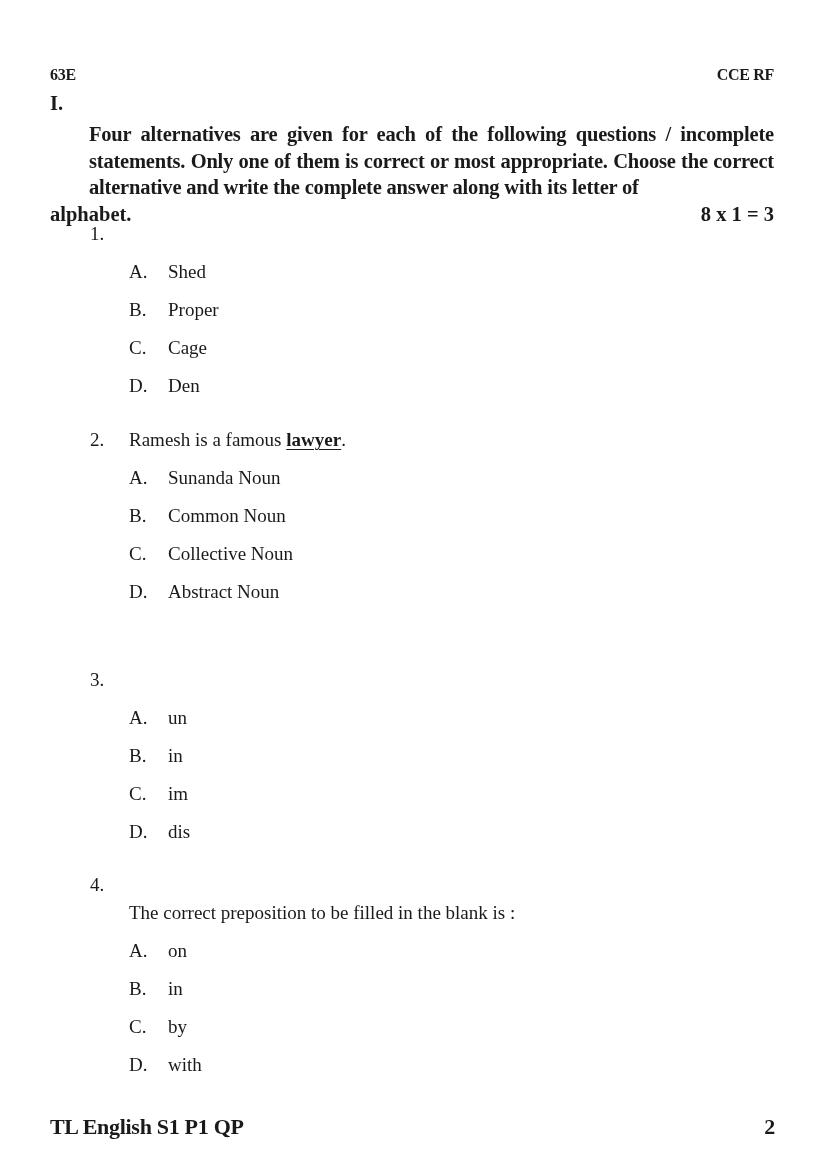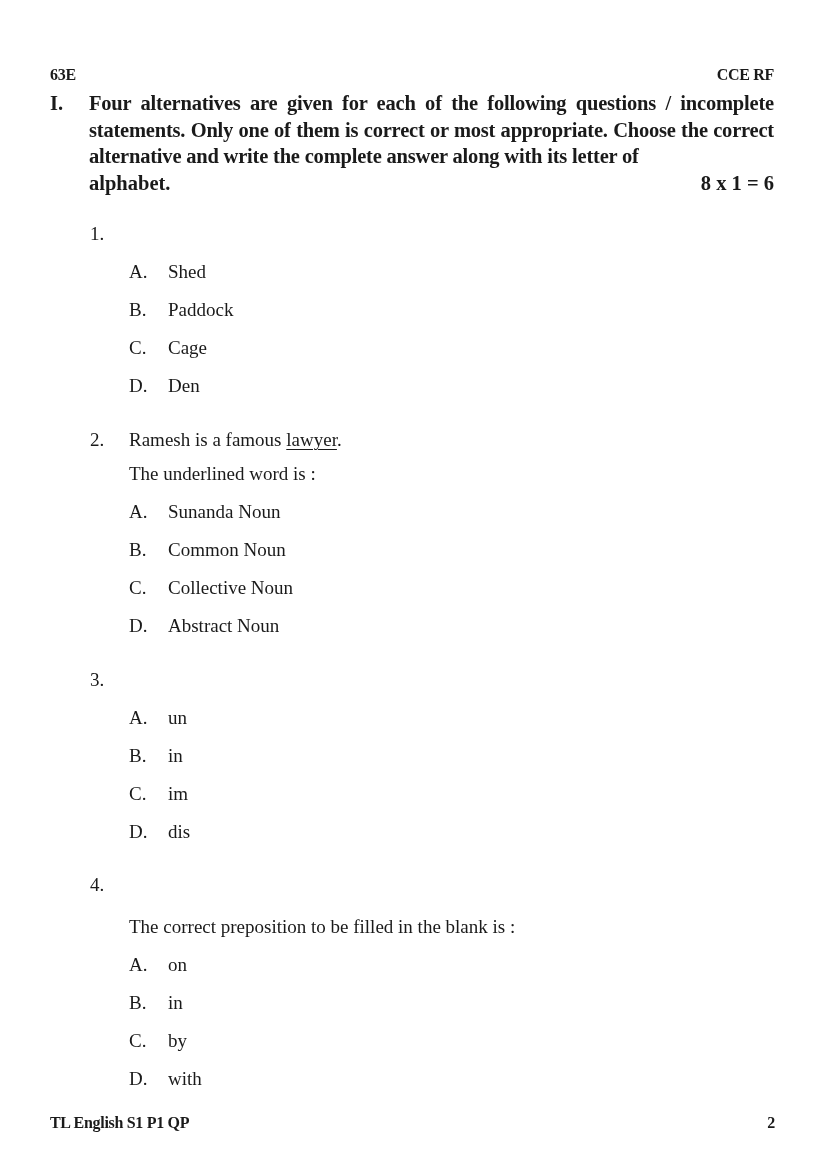--- a/index.html
+++ b/index.html
@@ -44,25 +44,25 @@
     .instr .roman {
       position: absolute;
       left: 0;
       top: 0;
     }
     .instr .body {
       margin-left: 39px;
       text-align: justify;
       text-align-last: left;
       letter-spacing: -0.2px;
+      margin-top: 31px;
     }
     .instr .marks-line {
       display: flex;
       justify-content: space-between;
-      margin-left: 39px;
     }
     .q {
       position: absolute;
       left: 90px;
       width: 690px;
       font-size: 19px;
     }
     .q .qline {
       position: relative;
       height: 24px;
@@ -108,92 +108,90 @@
     .opt .otext {
       position: absolute;
       left: 78px;
       top: 0;
       white-space: nowrap;
     }
     .u {
       text-decoration: underline;
       text-underline-offset: 3px;
       text-decoration-thickness: 1px;
+      font-weight: bold;
     }
     .blank {
       display: inline-block;
       width: 72px;
       border-bottom: 1px solid #1a1a1a;
       height: 16px;
       vertical-align: baseline;
       margin: 0 4px 0 2px;
     }
     .ftr {
       position: absolute;
       top: 1098px;
       left: 50px;
       right: 52px;
       display: flex;
       justify-content: space-between;
       font-weight: bold;
-      font-size: 16px;
+      font-size: 22px;
       letter-spacing: -0.3px;
     }
   </style>
 </head>
 <body>
 
 <div class="page">
 
   <div class="hdr">
     <span>63E</span>
     <span>CCE RF</span>
   </div>
 
   <div class="instr">
     <span class="roman">I.</span>
     <div class="body">Four alternatives are given for each of the following questions / incomplete statements. Only one of them is correct or most appropriate. Choose the correct alternative and write the complete answer along with its letter of</div>
     <div class="marks-line">
       <span>alphabet.</span>
-      <span>8 x 1 = 6</span>
+      <span>8 x 1 = 3</span>
     </div>
   </div>
 
   <div class="q" style="top:206px;">
     <div class="qline">
       <span class="num">1.</span>
     </div>
     <div class="opts">
       <div class="opt">
         <span class="letter">A.</span>
         <span class="otext">Shed</span>
       </div>
       <div class="opt">
         <span class="letter">B.</span>
-        <span class="otext">Paddock</span>
+        <span class="otext">Proper</span>
       </div>
       <div class="opt">
         <span class="letter">C.</span>
         <span class="otext">Cage</span>
       </div>
       <div class="opt">
         <span class="letter">D.</span>
         <span class="otext">Den</span>
       </div>
     </div>
   </div>
 
   <div class="q" style="top:412px;">
     <div class="qline">
       <span class="num">2.</span>
       <span class="qtext"><span>Ramesh is a famous </span><span class="u">lawyer</span><span>.</span></span>
     </div>
-    <div class="sub">
-      <span>The underlined word is :</span>
-    </div>
     <div class="opts">
       <div class="opt">
         <span class="letter">A.</span>
         <span class="otext">Sunanda Noun</span>
       </div>
       <div class="opt">
         <span class="letter">B.</span>
         <span class="otext">Common Noun</span>
       </div>
       <div class="opt">
@@ -228,21 +226,21 @@
         <span class="letter">D.</span>
         <span class="otext">dis</span>
       </div>
     </div>
   </div>
 
   <div class="q" style="top:857px;">
     <div class="qline">
       <span class="num">4.</span>
     </div>
-    <div class="sub" style="margin-top:18px;">
+    <div class="sub" style="margin-top:4px;">
       <span>The correct preposition to be filled in the blank is :</span>
     </div>
     <div class="opts">
       <div class="opt">
         <span class="letter">A.</span>
         <span class="otext">on</span>
       </div>
       <div class="opt">
         <span class="letter">B.</span>
         <span class="otext">in</span>

